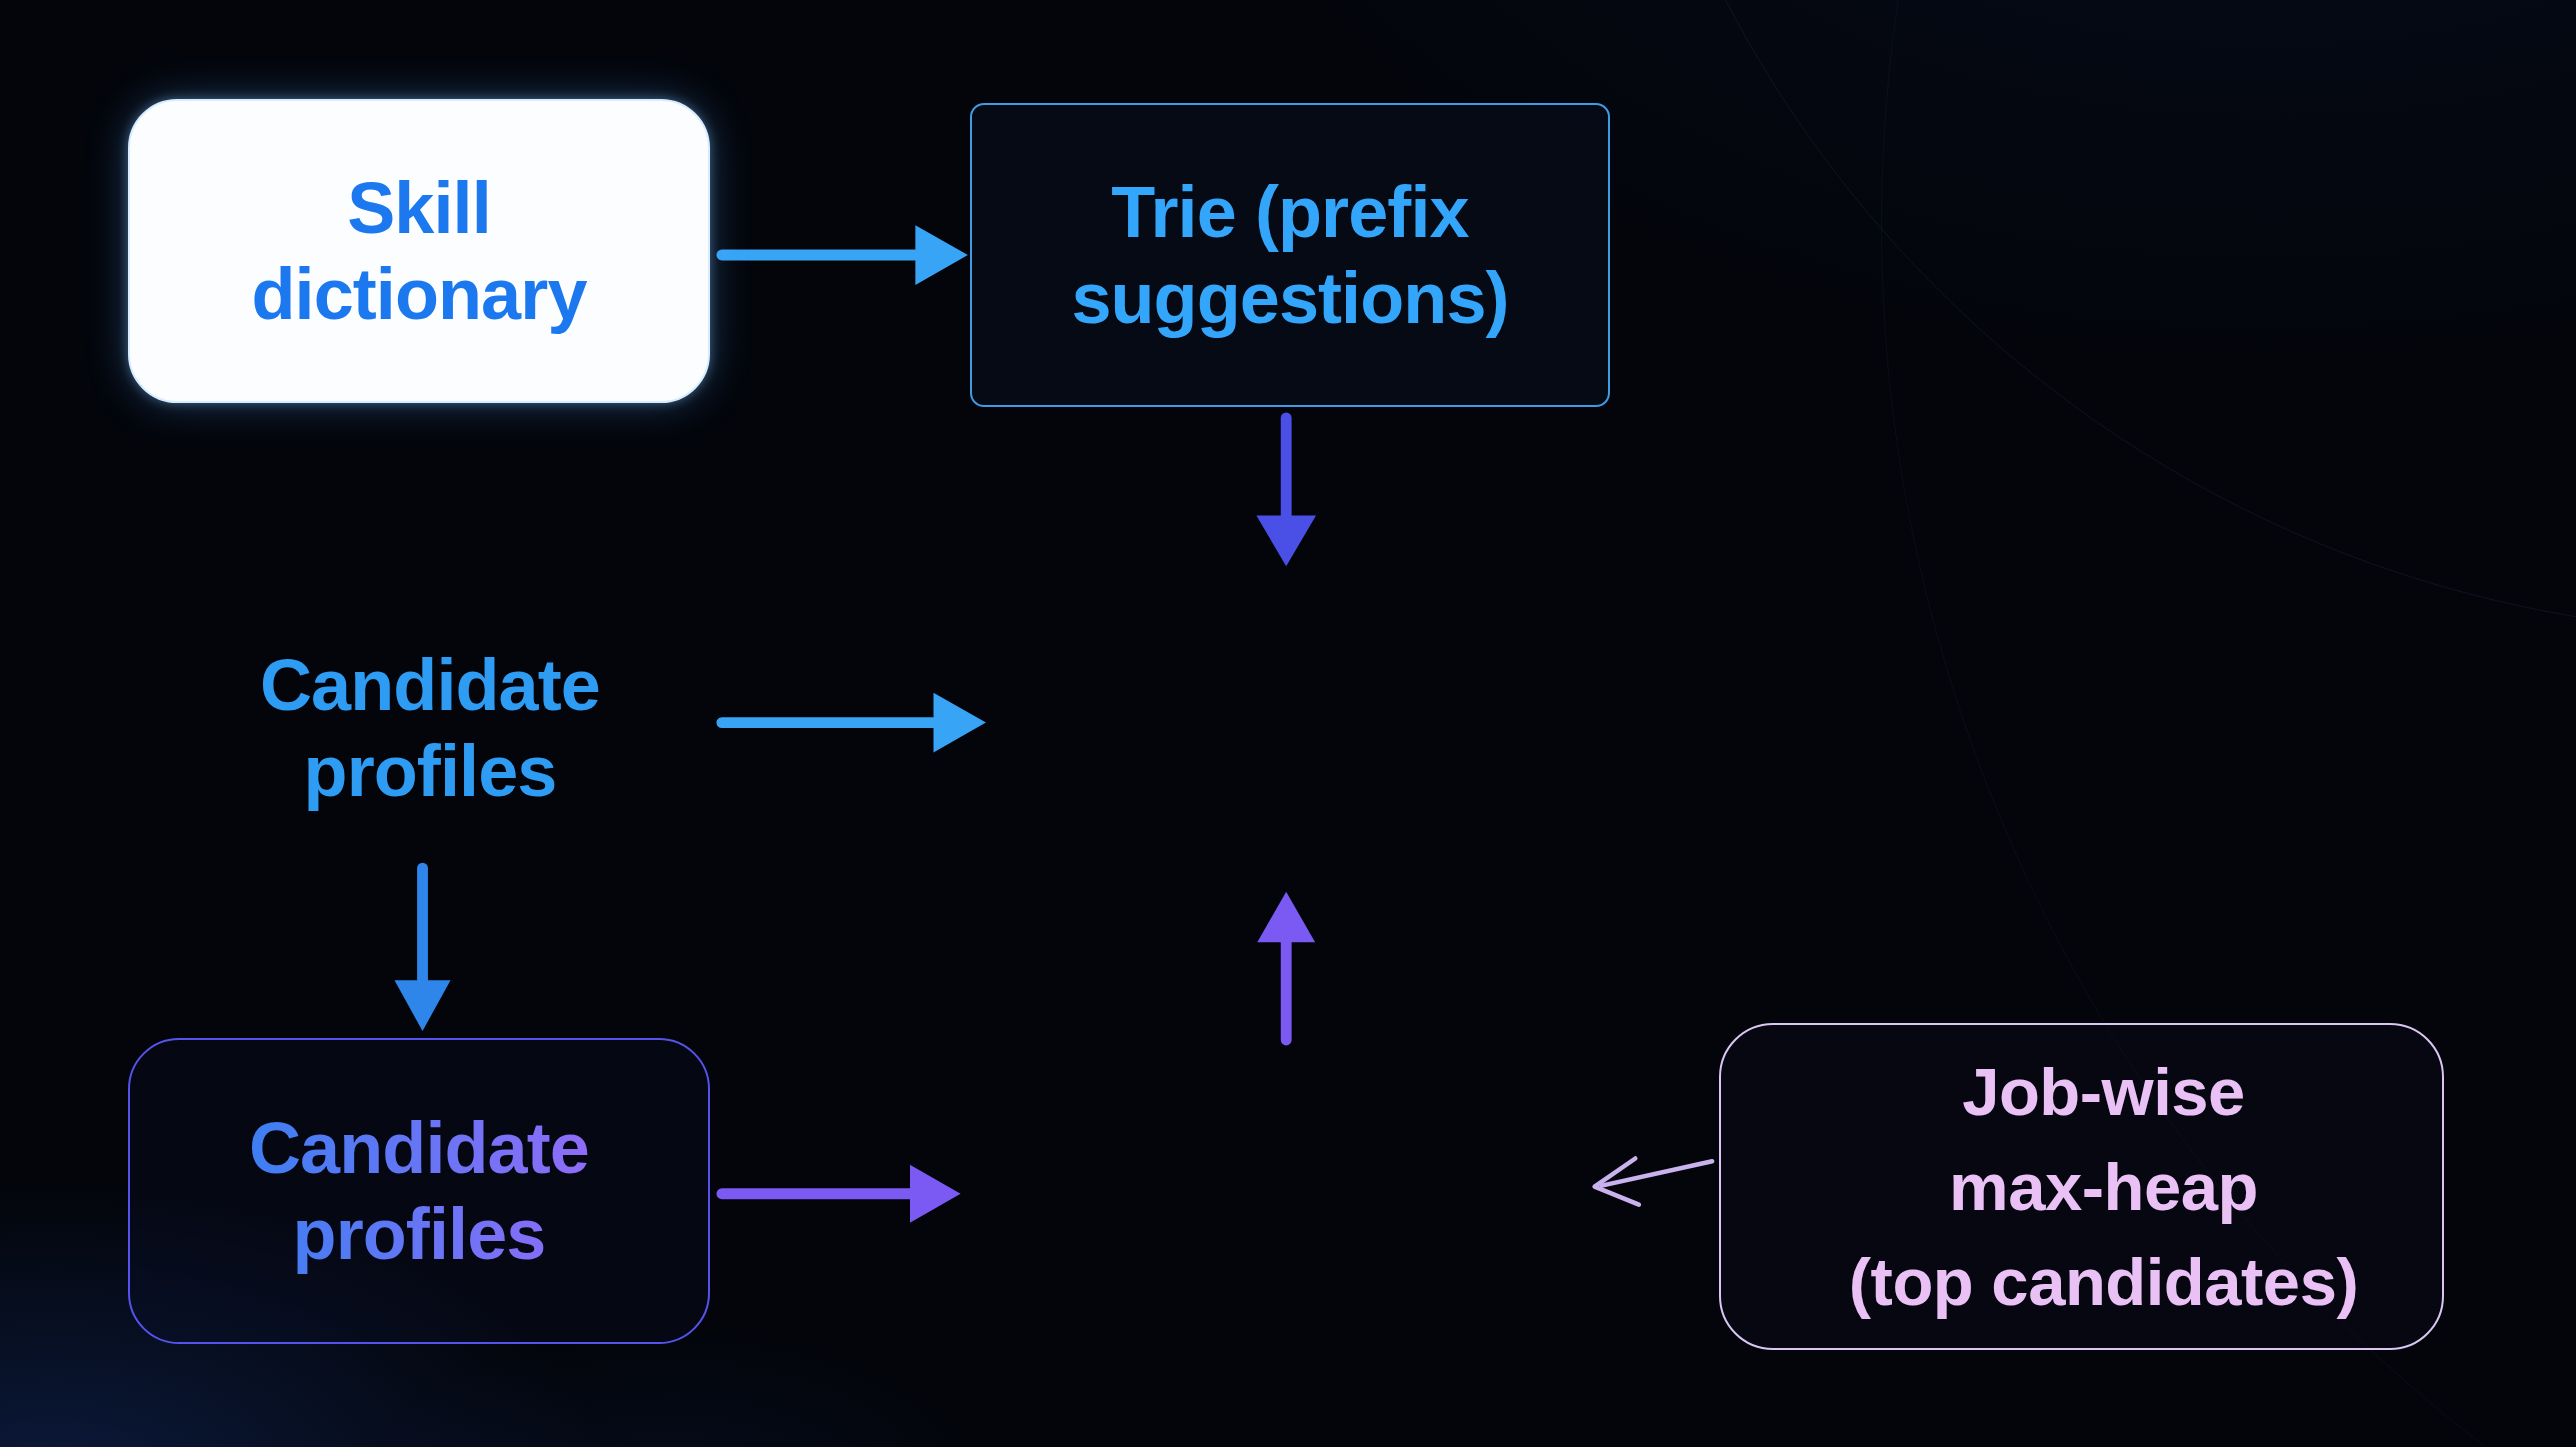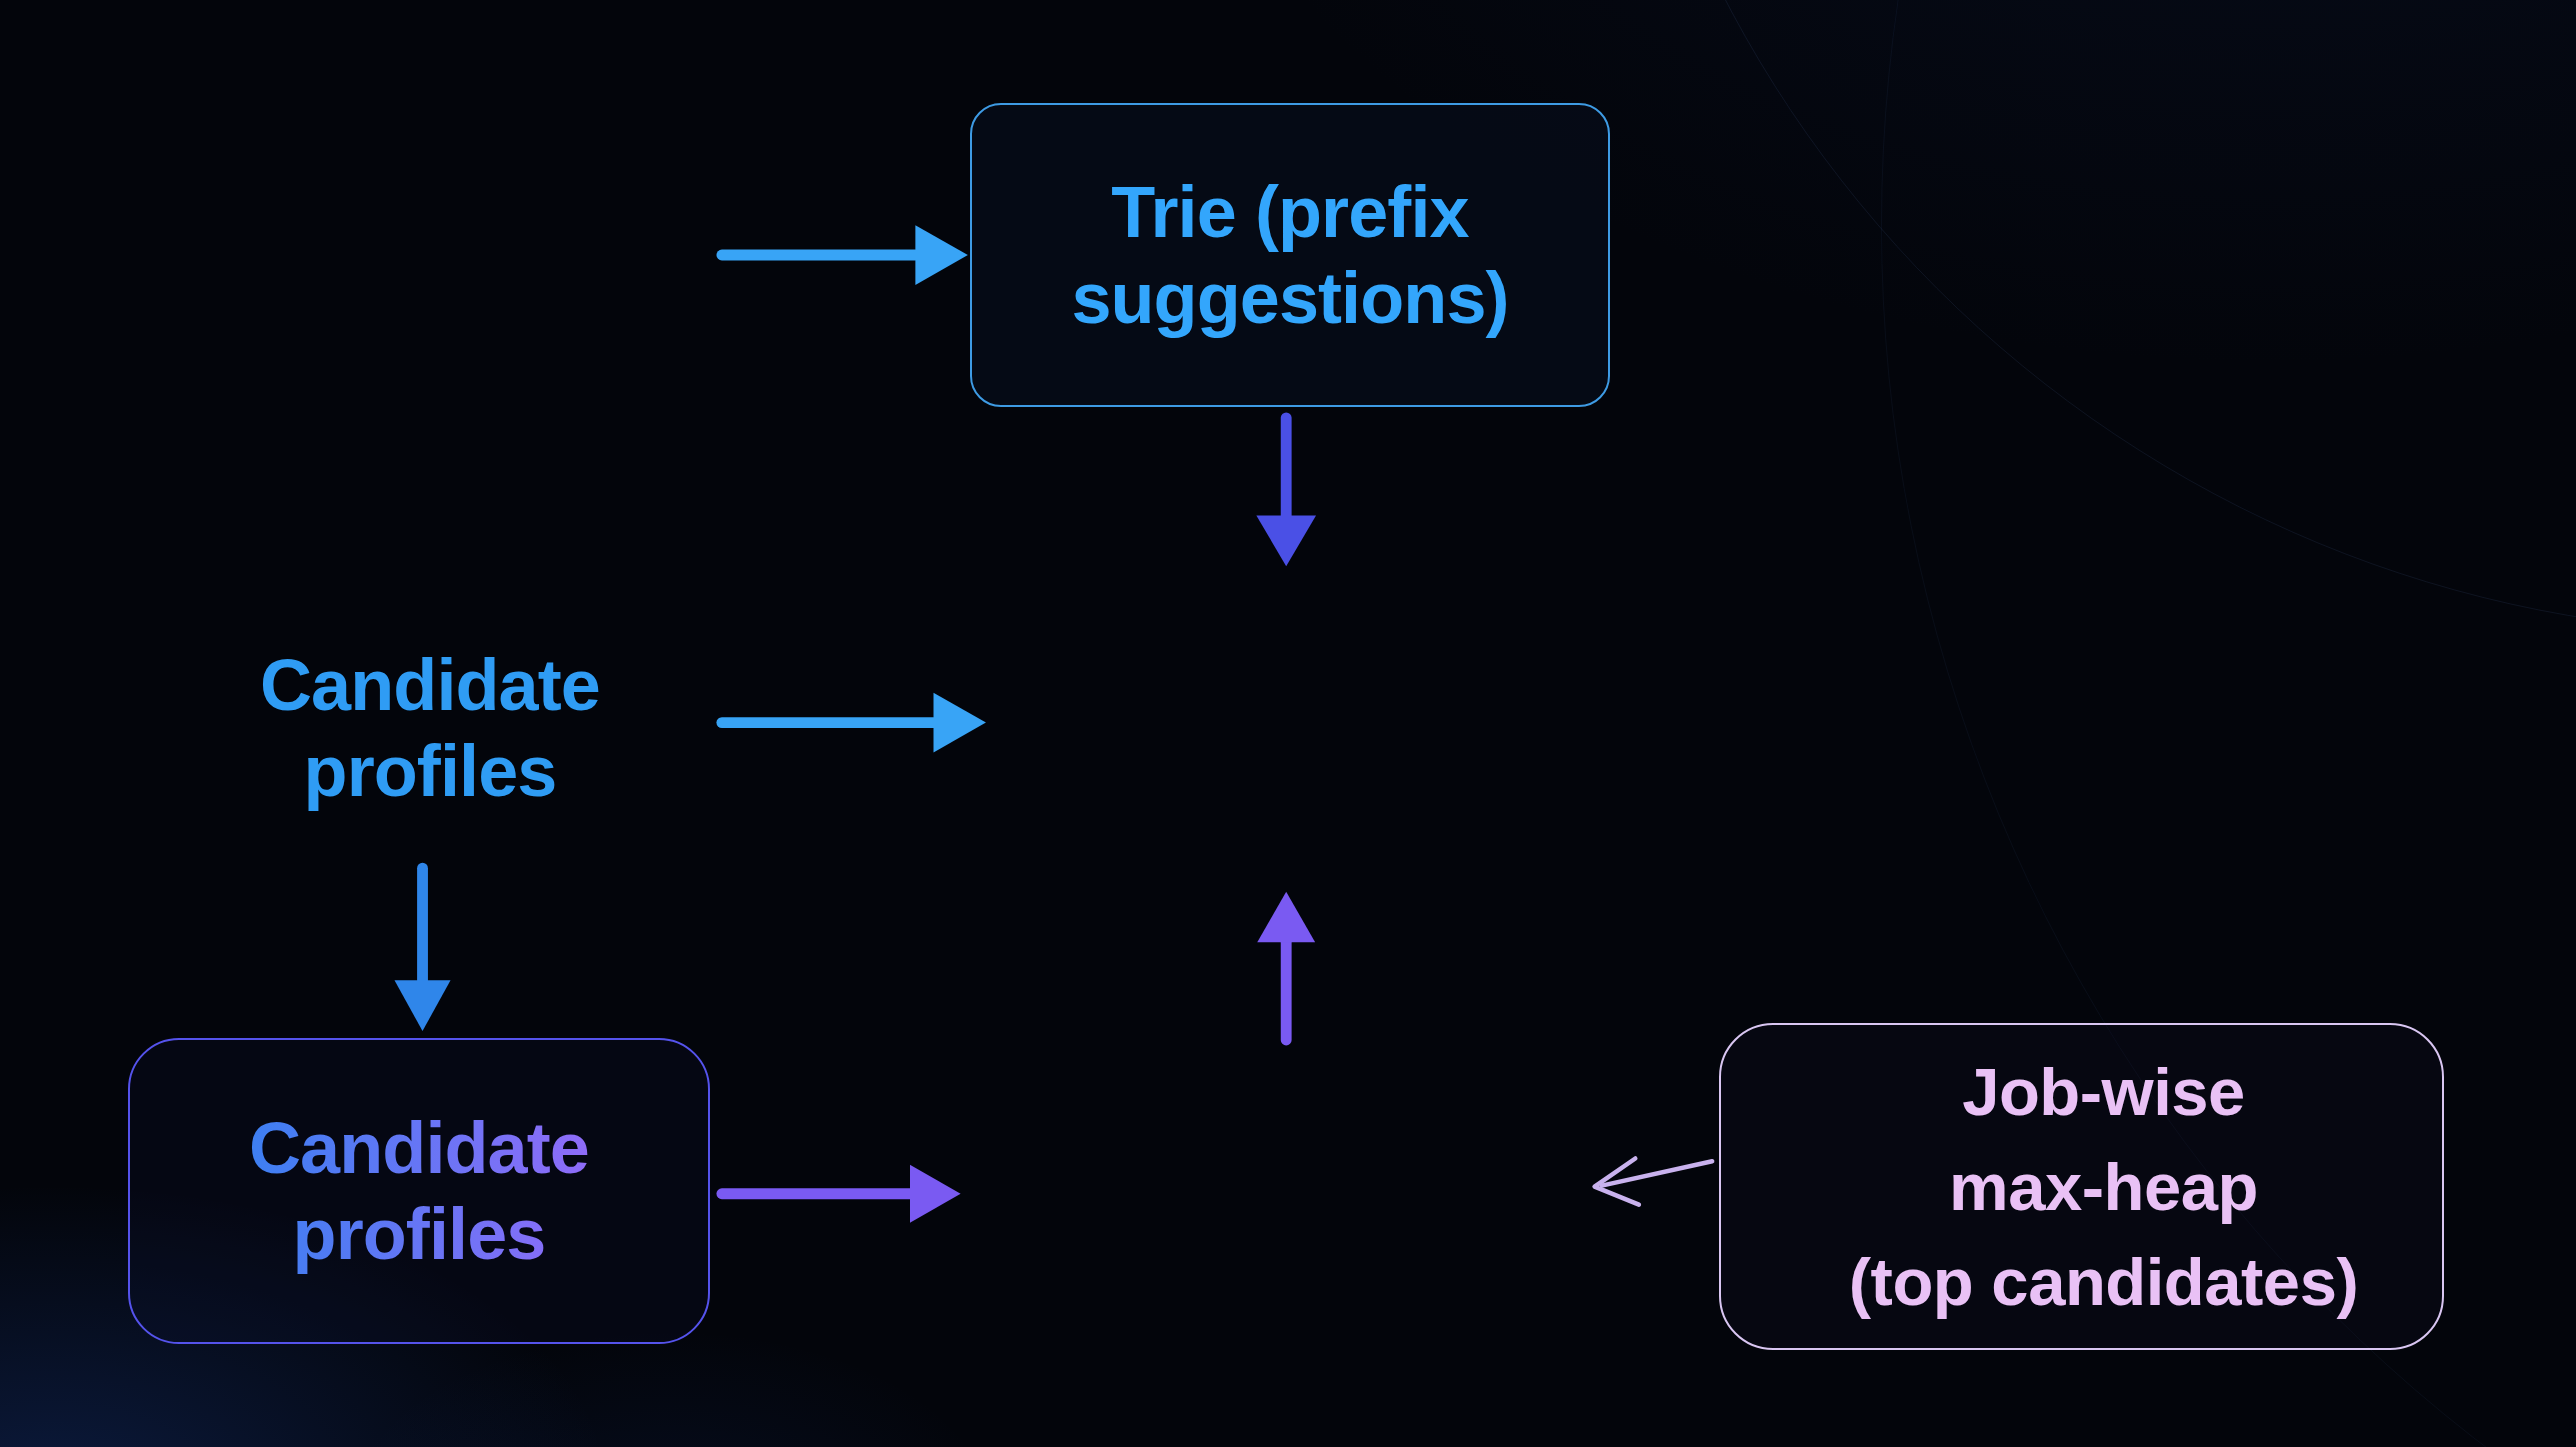--- a/index.html
+++ b/index.html
@@ -25,21 +25,21 @@
 
   .skill-box {
     left:128px; top:99px; width:582px; height:304px;
     background:#fbfdff; border:2.7px solid #d8ecff; border-radius:49px;
     box-shadow:0 0 42px rgba(90,170,255,0.32), 0 0 11px rgba(140,200,255,0.40);
   }
   .skill-text { font-size:72px; color:#1b78ee; }
 
   .trie-box {
     left:970px; top:103px; width:640px; height:304px;
-    border:2.7px solid #3e9be4; border-radius:31px;
+    border:2.7px solid #3e9be4; border-radius:14px;
     background:rgba(16,34,66,0.18);
   }
   .trie-text { font-size:72px; color:#33a6fc; }
 
   .scoring-box {
     left:997px; top:567px; width:581px; height:312px;
     background:#fdfcff; border:2.7px solid #d4c6f4; border-radius:58px;
     box-shadow:0 0 45px rgba(150,120,255,0.32), 0 0 12.7px rgba(190,160,255,0.40);
   }
   .scoring-text { font-size:74px; color:#2320d2; }
@@ -108,20 +108,24 @@
       <line x1="1422" y1="1150" x2="1422" y2="1042" stroke-width="12" stroke-linecap="round" stroke="#7a5af2"></line>
       <polygon points="1390,1042 1454,1042 1422,986" fill="#7a5af2"></polygon>
     </g>
 
     <g>
       <line x1="1893" y1="1284" x2="1771" y2="1311" stroke-width="5" stroke-linecap="round" stroke="#c9b2ee"></line>
       <polyline points="1808,1281 1763,1312 1812,1332" fill="none" stroke-width="5" stroke-linecap="round" stroke-linejoin="round" stroke="#c9b2ee"></polyline>
     </g>
   </svg>
 
+  <div class="node skill-box">
+    <div class="label skill-text">Skill
+dictionary</div>
+  </div>
 
   <div class="node trie-box">
     <div class="label trie-text">Trie (prefix
 suggestions)</div>
   </div>
 
 
   <div class="node cand-src">
     <div class="label cand-src-text">Candidate
 profiles</div>

